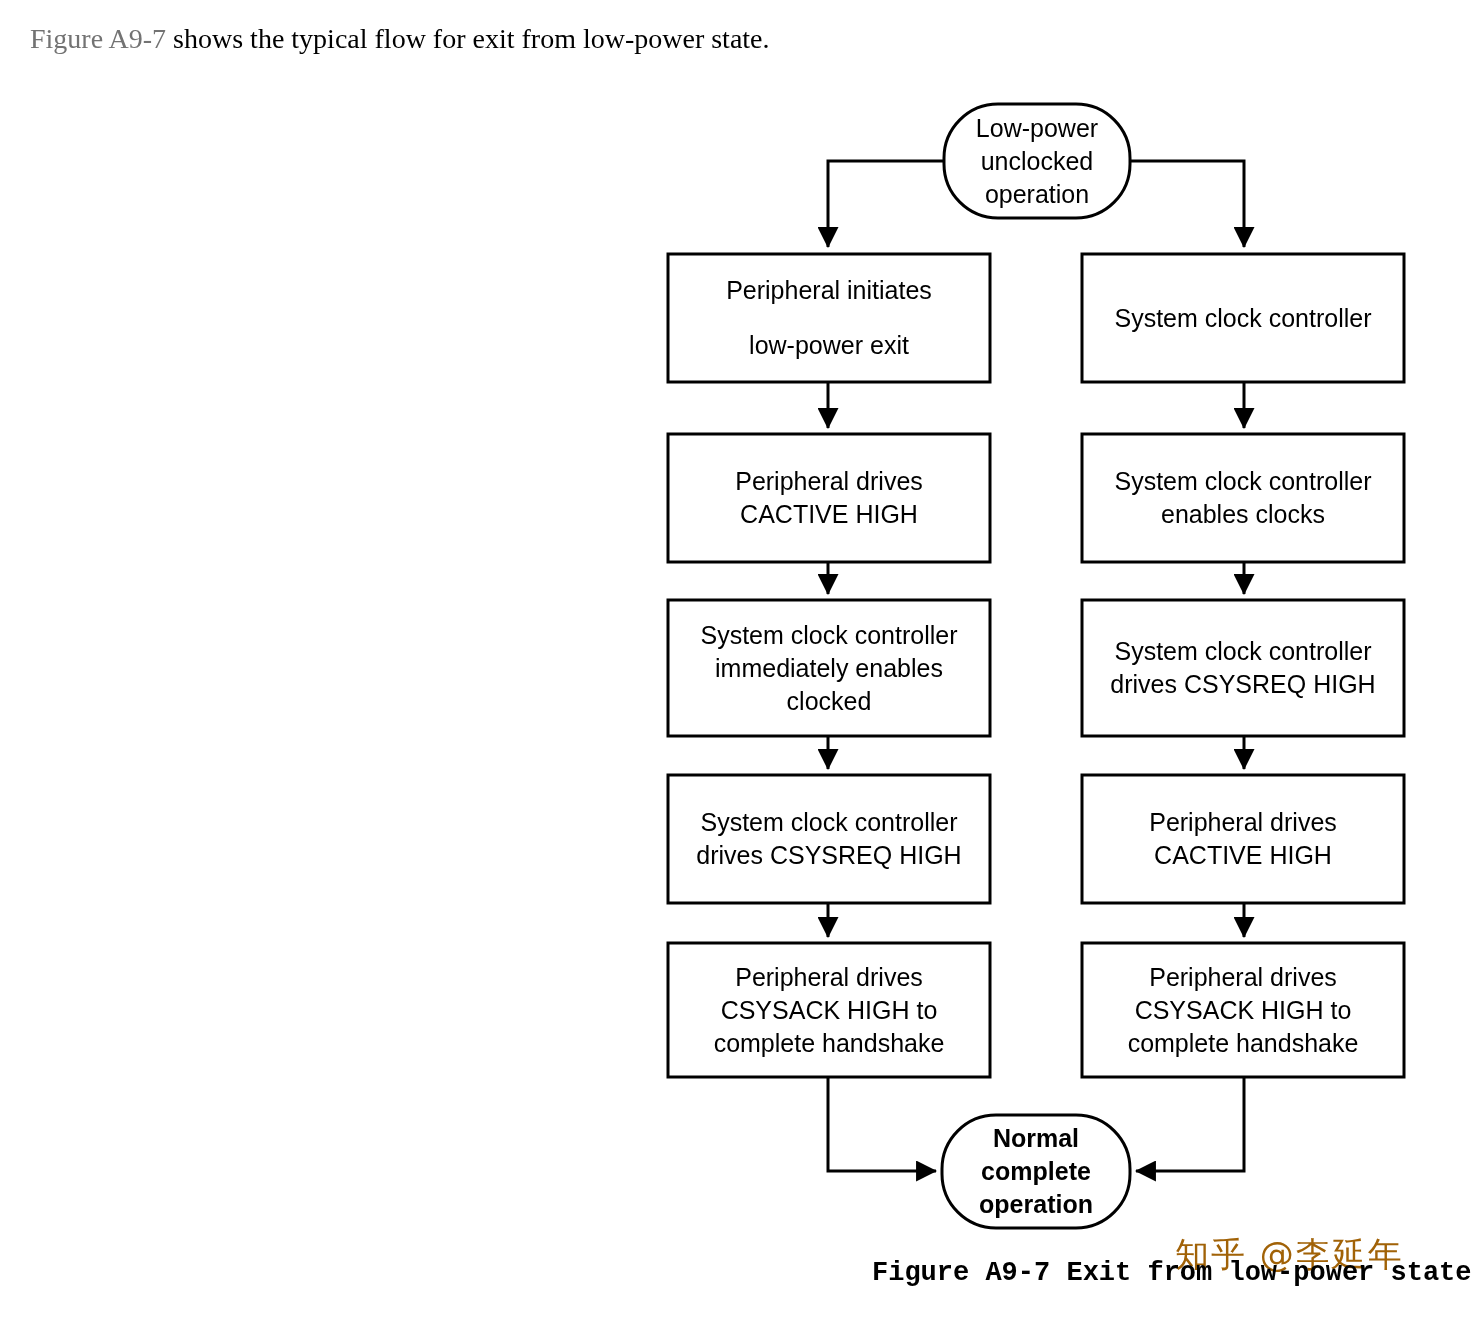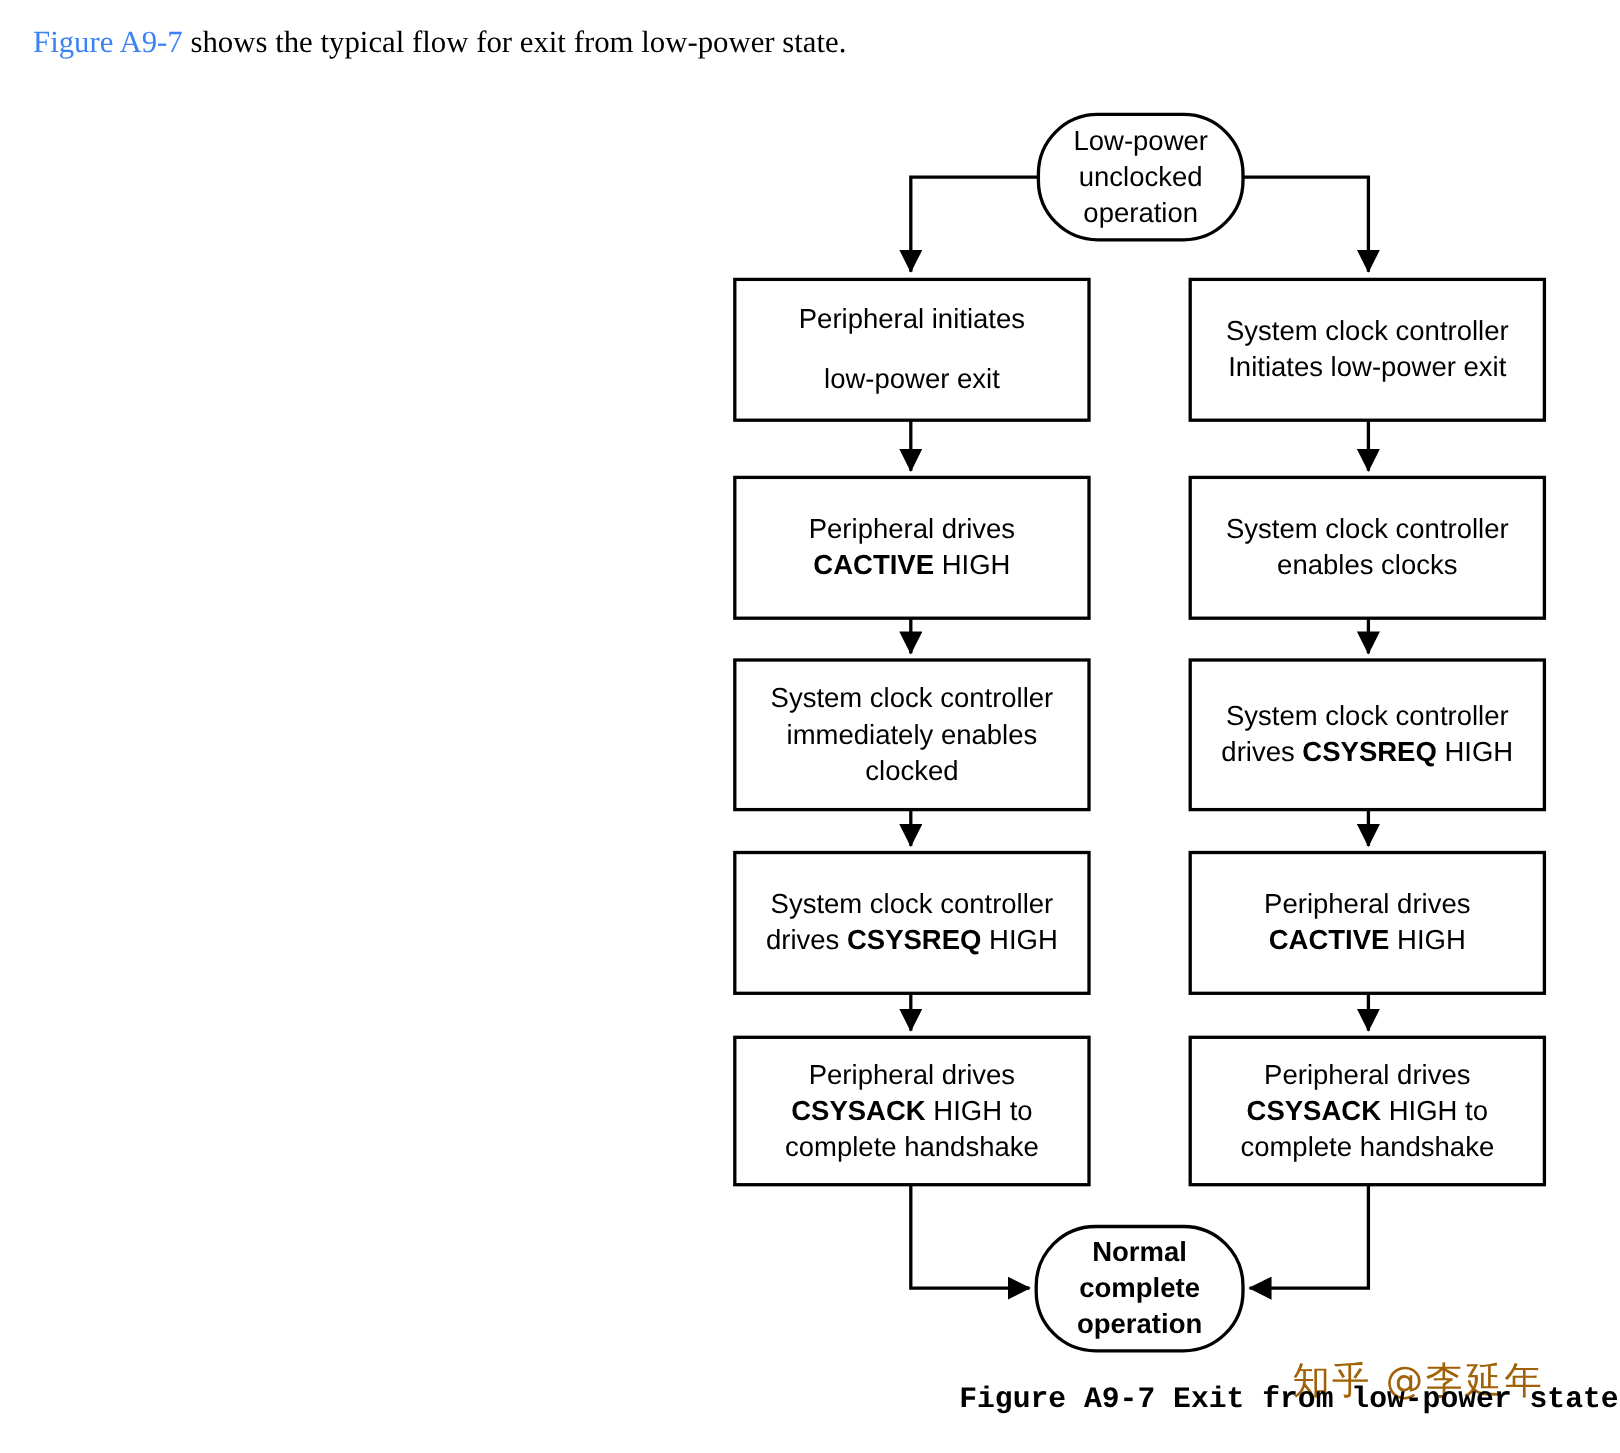--- a/index.html
+++ b/index.html
@@ -20,21 +20,21 @@
     position: absolute;
     left: 30px;
     top: 20px;
     font-family: "Liberation Serif", serif;
     font-size: 28px;
     line-height: 38px;
     color: #000000;
     white-space: nowrap;
   }
   #intro-line .xref {
-    color: #3b82f6;
+    color: #737373;
   }
 
   
   #flow-diagram {
     position: absolute;
     left: 0;
     top: 0;
     width: 1473px;
     height: 1321px;
   }
@@ -52,21 +52,21 @@
     align-items: center;
     justify-content: center;
     text-align: center;
     font-family: "Liberation Sans", sans-serif;
     font-size: 25px;
     line-height: 33px;
     color: #000000;
     pointer-events: none;
   }
   .node-label .ln { white-space: nowrap; }
-  .node-label .sig { font-weight: bold; }
+  .node-label .sig { font-weight: normal; }
 
   
   #figure-caption {
     position: absolute;
     left: 872px;
     top: 1258px;
     font-family: Liberation Mono, monospace;
     font-size: 27px;
     font-weight: bold;
     color: #000000;
@@ -169,21 +169,20 @@
       <span class="ln">drives <span class="sig">CSYSREQ</span> HIGH</span>
     </div>
   <div class="node-label" style="left:668px; top:943px; width:322px; height:134px;">
       <span class="ln">Peripheral drives</span>
       <span class="ln"><span class="sig">CSYSACK</span> HIGH to</span>
       <span class="ln">complete handshake</span>
     </div>
 
   <div class="node-label" style="left:1082px; top:254px; width:322px; height:128px;">
       <span class="ln">System clock controller</span>
-      <span class="ln">Initiates low-power exit</span>
     </div>
   <div class="node-label" style="left:1082px; top:434px; width:322px; height:128px;">
       <span class="ln">System clock controller</span>
       <span class="ln">enables clocks</span>
     </div>
   <div class="node-label" style="left:1082px; top:600px; width:322px; height:136px;">
       <span class="ln">System clock controller</span>
       <span class="ln">drives <span class="sig">CSYSREQ</span> HIGH</span>
     </div>
   <div class="node-label" style="left:1082px; top:775px; width:322px; height:128px;">

